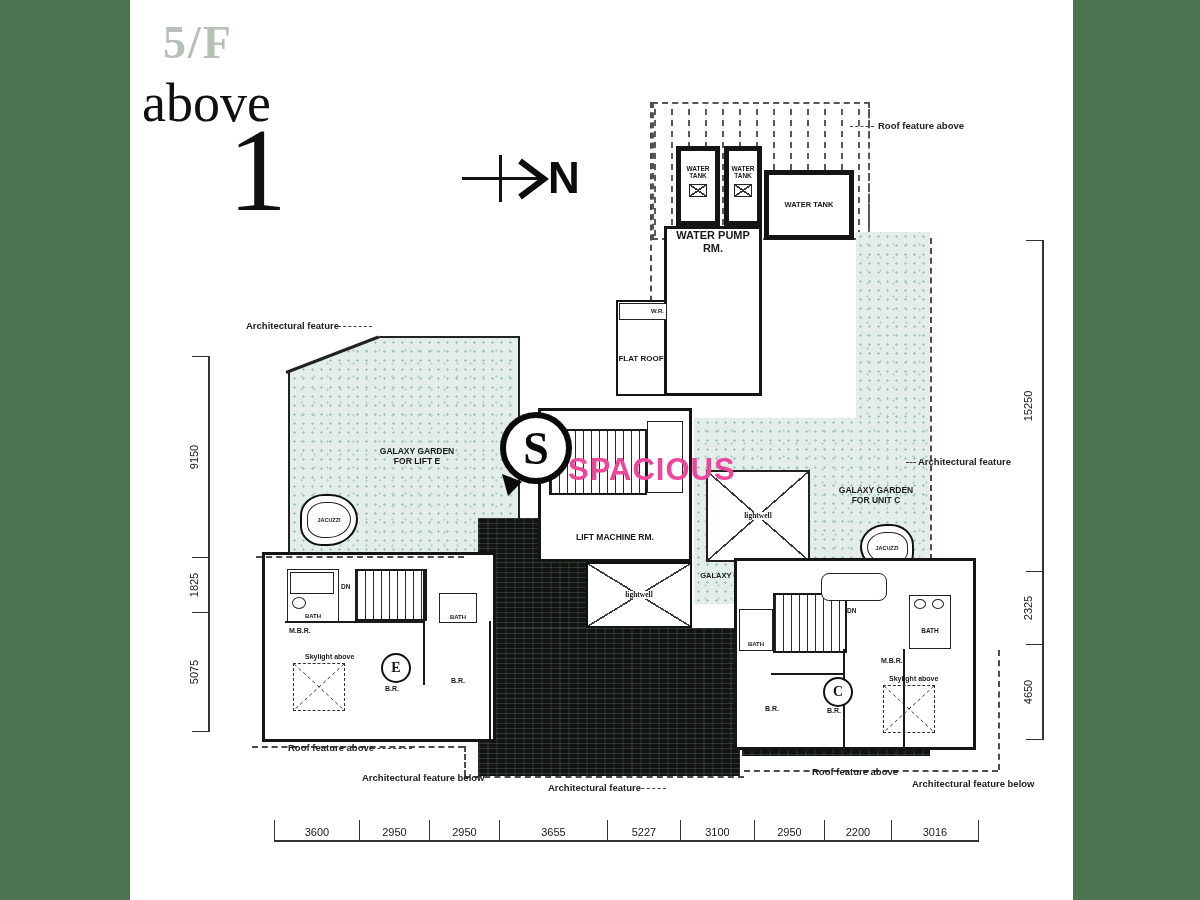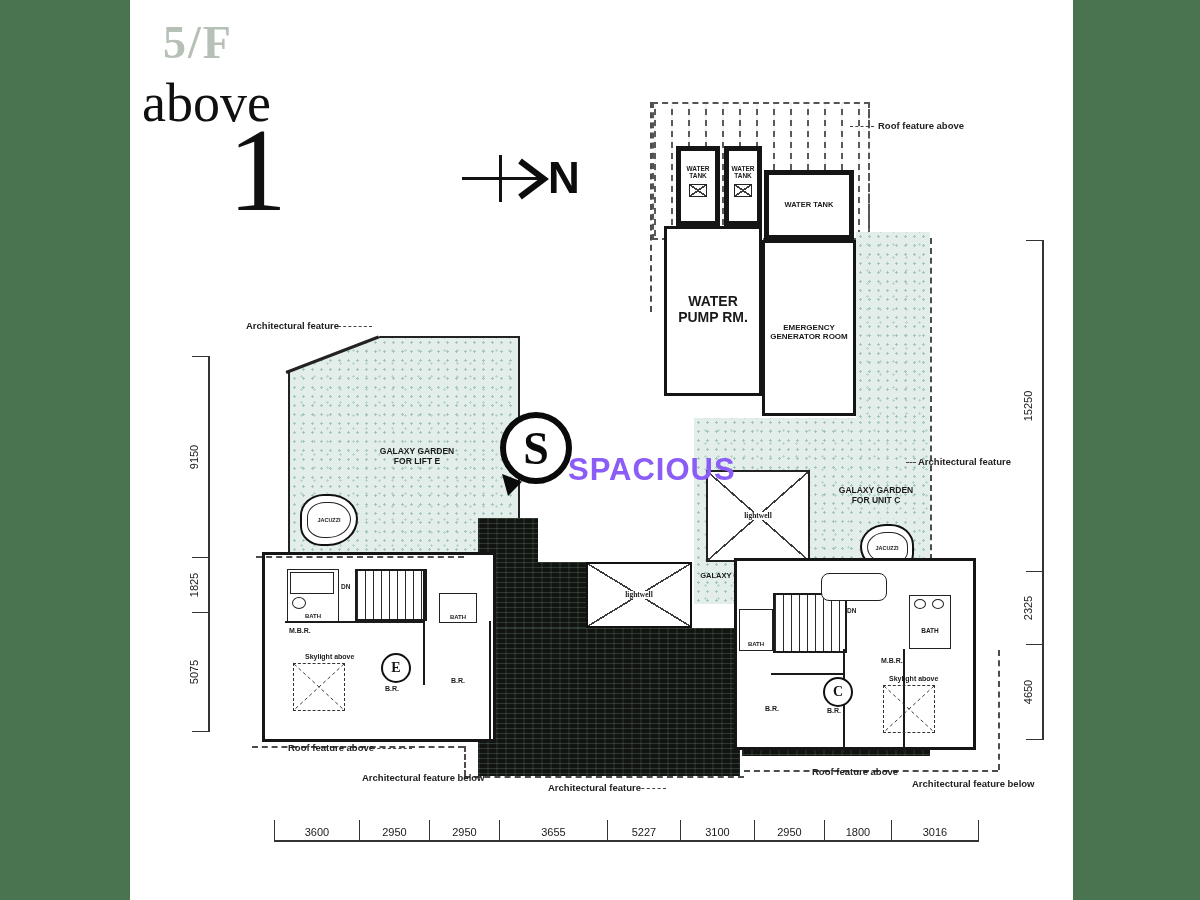--- a/index.html
+++ b/index.html
@@ -53,21 +53,21 @@
   .dimcol .dimsegv{width:16px;border-right:2px solid #333;border-top:1px solid #333;position:relative;}
   .dimcol .dimsegv:last-child{border-bottom:1px solid #333;}
   .dimsegv span{position:absolute;left:-4px;top:50%;transform:translateY(-50%) rotate(180deg);
                 writing-mode:vertical-rl;font-size:11px;color:#1a1a1a;white-space:nowrap;}
   
   .wm{z-index:60;}
   .wmbubble{border:6px solid #0a0a0a;border-radius:50%;background:#fff;display:flex;align-items:center;justify-content:center;}
   .wmS{font-family:"Liberation Serif",serif;font-size:46px;font-weight:900;color:#0a0a0a;}
   .wmtail{background:#0a0a0a;clip-path:polygon(0 0,100% 35%,30% 100%);}
   .wmcjk{font-size:40px;font-weight:700;color:#0c0c0c;letter-spacing:5px;}
-  .wmname{font-size:31px;font-weight:900;color:#8b5cf6;letter-spacing:1px;}
+  .wmname{font-size:31px;font-weight:900;color:#ec4899;letter-spacing:1px;}
 </style>
 </head>
 <body>
 
 <div class="stage">
 
   <div class="abs bar" style="left:0;top:0;width:130px;height:900px;"></div>
   <div class="abs bar" style="left:1073px;top:0;width:127px;height:900px;"></div>
 
   <div class="abs floor" style="left:163px;top:16px;">5/F</div>
@@ -102,26 +102,34 @@
   <div class="abs room thick" style="left:724px;top:146px;width:38px;height:80px;">
     <div class="lbl" style="font-size:6.5px;margin-top:14px;">WATER TANK</div>
     <div class="xcross" style="width:16px;height:11px;border:1px solid #222;margin:4px auto 0;"></div>
   </div>
   <div class="abs room thick" style="left:764px;top:170px;width:90px;height:70px;display:flex;align-items:center;justify-content:center;">
     <div class="lbl" style="font-size:7.5px;">WATER TANK</div>
   </div>
   <div class="abs xcross" style="left:756px;top:392px;width:0;height:0;"></div>
 
   <div class="abs room" style="left:664px;top:226px;width:98px;height:170px;">
-    <div class="lbl" style="font-size:14px;margin-top:64px;">WATER PUMP RM.</div>
-  </div>
-  <div class="abs room" style="left:762px;top:240px;width:94px;height:176px;">
-    <div class="lbl" style="font-size:8px;margin-top:80px;padding:0 4px;">EMERGENCY GENERATOR ROOM</div>
-  </div>
-
+    <div class="lbl" style="font-size:11px;">WATER PUMP RM.</div>
+  </div>
+  <div class="abs room thin" style="left:616px;top:300px;width:50px;height:96px;">
+    <div class="fixture" style="position:absolute;left:1px;top:1px;width:44px;height:15px;display:flex;align-items:center;justify-content:flex-end;padding-right:2px;">
+      <span class="lbl" style="font-size:6px;">W.R.</span>
+    </div>
+    <div class="lbl" style="font-size:8px;margin-top:52px;">FLAT ROOF</div>
+  </div>
+
+  <div class="abs room" style="left:538px;top:408px;width:154px;height:154px;">
+    <div class="stairs" style="position:absolute;left:8px;top:18px;width:94px;height:62px;"></div>
+    <div class="fixture" style="position:absolute;right:6px;top:10px;width:34px;height:70px;"></div>
+    <div class="lbl" style="position:absolute;left:0;right:0;top:122px;font-size:8.5px;">LIFT MACHINE RM.</div>
+  </div>
 
   <div class="abs blackmass" style="left:478px;top:518px;width:60px;height:46px;"></div>
   <div class="abs blackmass" style="left:478px;top:562px;width:110px;height:68px;"></div>
   <div class="abs blackmass" style="left:478px;top:628px;width:262px;height:148px;"></div>
   <div class="abs blackmass" style="left:742px;top:744px;width:188px;height:12px;"></div>
 
   <div class="abs xcross" style="left:586px;top:562px;width:106px;height:66px;background-color:#fff;border:2.5px solid #111;display:flex;align-items:center;justify-content:center;z-index:5;">
     <span class="lbl" style="font-size:7.5px;background:#fff;padding:0 2px;">lightwell</span>
   </div>
   <div class="abs xcross" style="left:706px;top:470px;width:104px;height:92px;background-color:#fff;border:2px solid #222;display:flex;align-items:center;justify-content:center;">
@@ -229,21 +237,21 @@
   <div class="abs ann" style="left:912px;top:778px;">Architectural feature below</div>
 
   <div class="abs dimrow" style="left:274px;top:800px;margin-top:20px;">
     <div class="dimseg" style="width:84px;">3600</div>
     <div class="dimseg" style="width:69px;">2950</div>
     <div class="dimseg" style="width:69px;">2950</div>
     <div class="dimseg" style="width:107px;">3655</div>
     <div class="dimseg" style="width:72px;">5227</div>
     <div class="dimseg" style="width:73px;">3100</div>
     <div class="dimseg" style="width:69px;">2950</div>
-    <div class="dimseg" style="width:66px;">1800</div>
+    <div class="dimseg" style="width:66px;">2200</div>
     <div class="dimseg" style="width:86px;">3016</div>
   </div>
 
   <div class="abs dimcol" style="left:192px;top:356px;">
     <div class="dimsegv" style="height:200px;">
         <span>9150</span>
       </div>
     <div class="dimsegv" style="height:54px;">
         <span>1825</span>
       </div>

